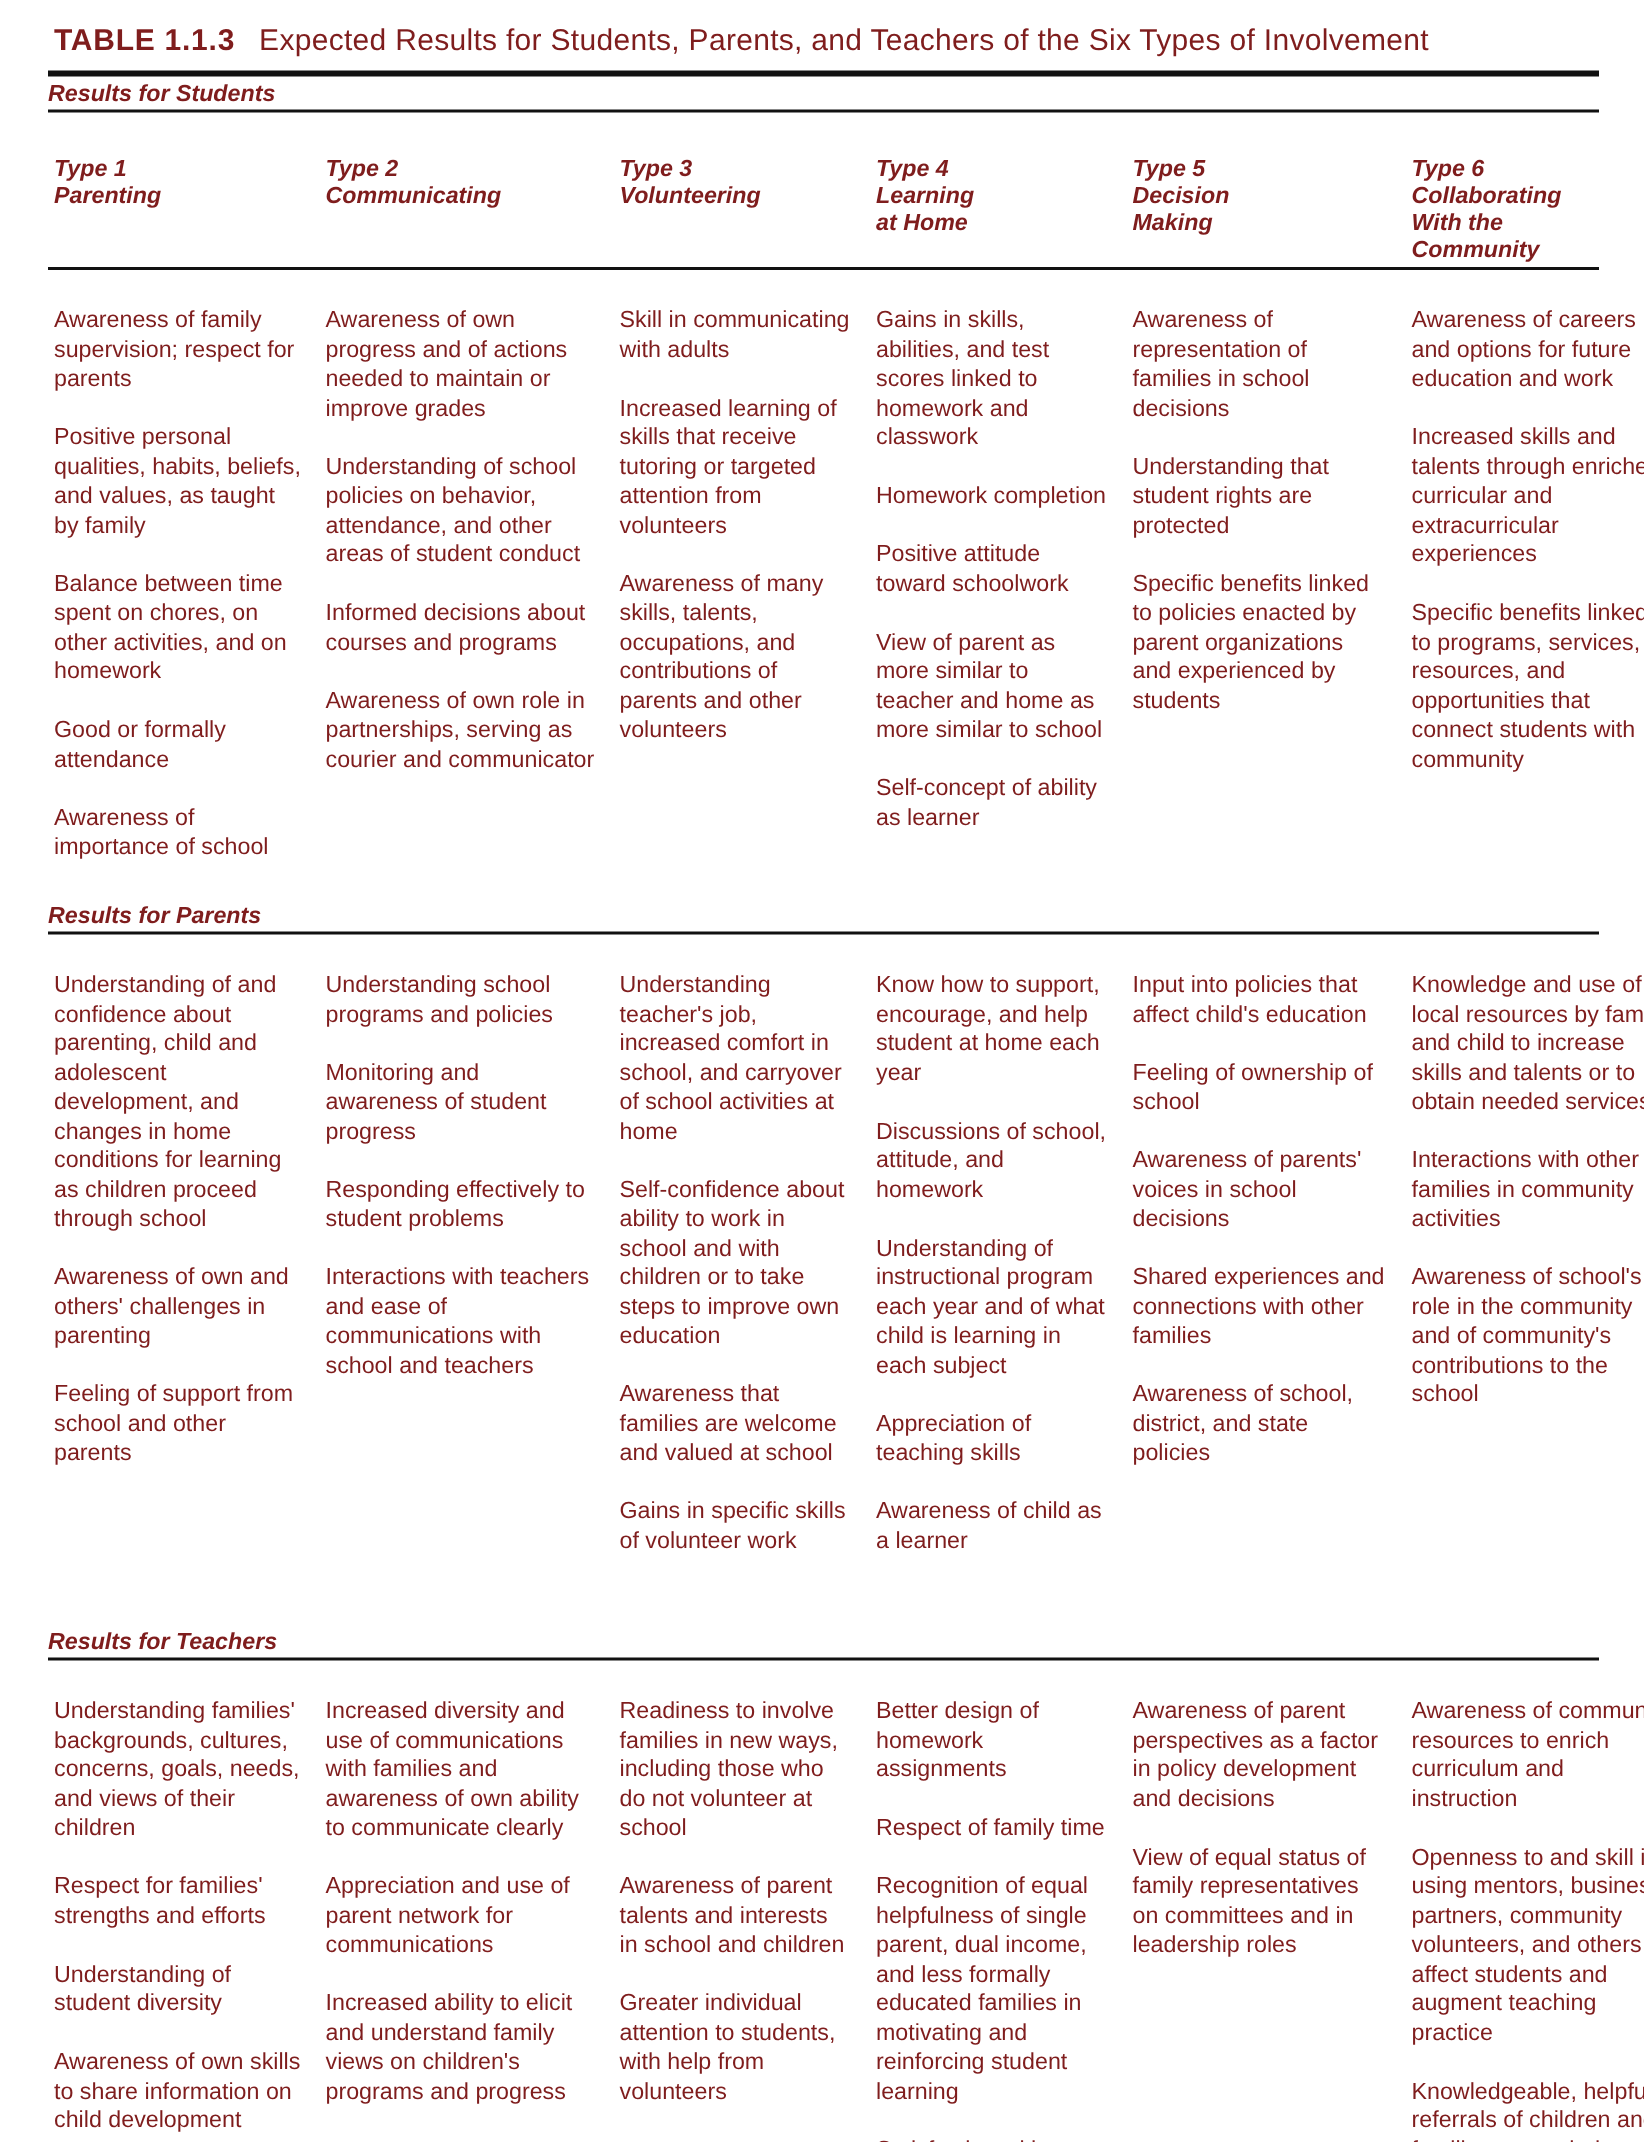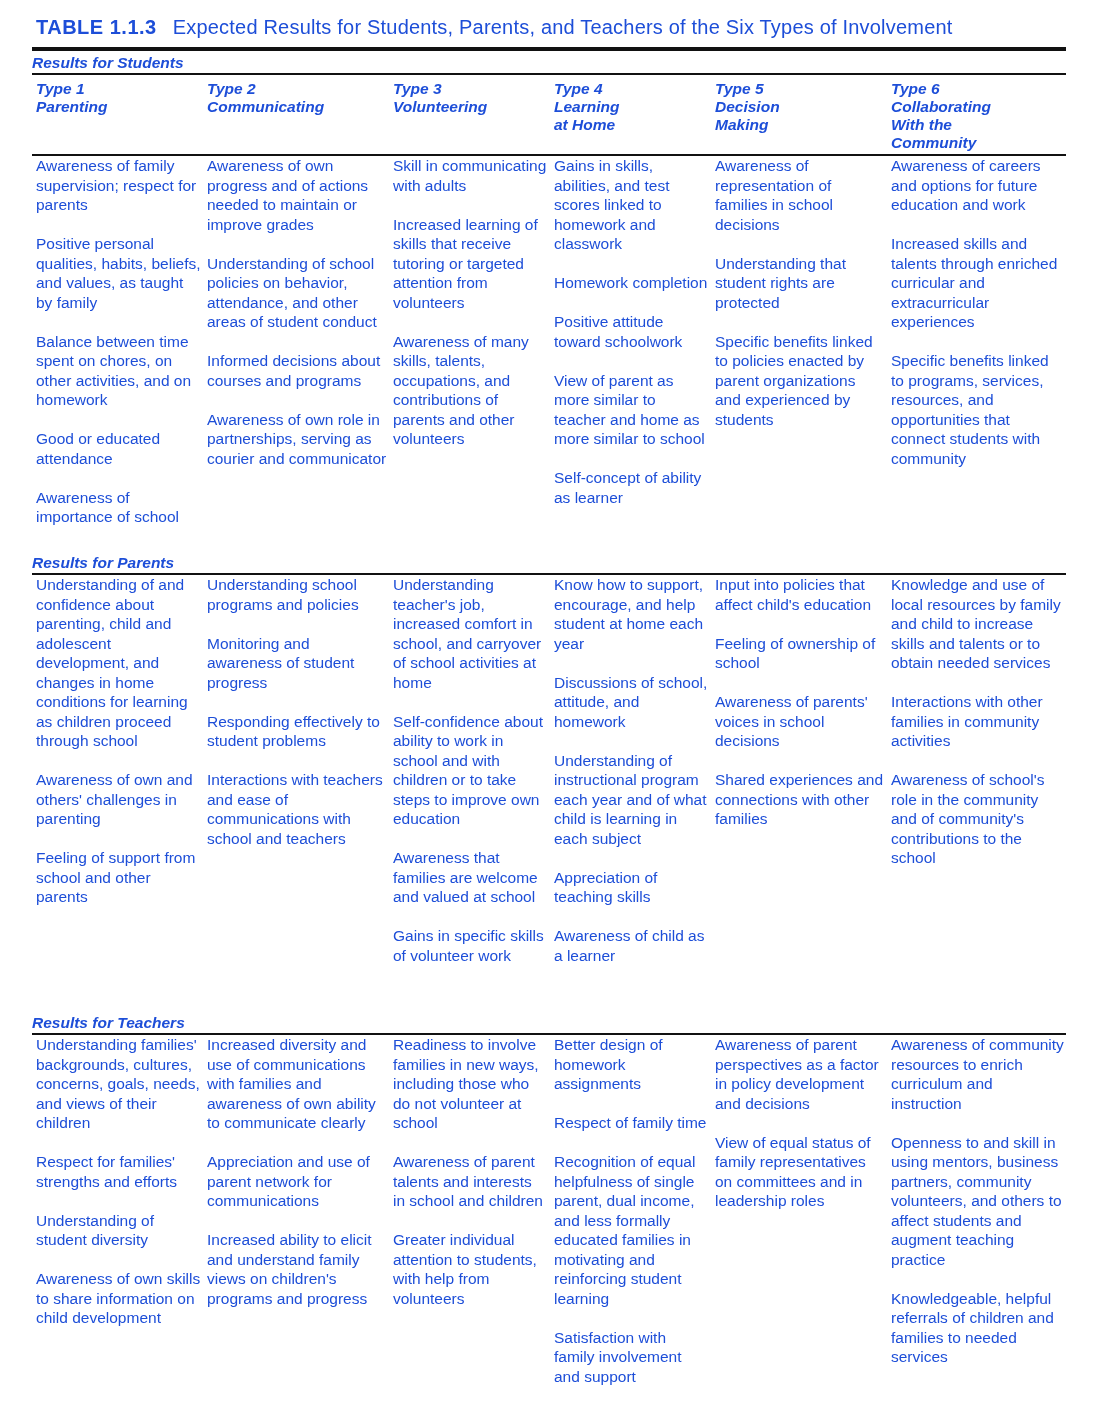--- a/index.html
+++ b/index.html
@@ -5,21 +5,21 @@
   html, body {
     margin: 0;
     padding: 0;
     background: #ffffff;
   }
   .page {
     position: relative;
     width: 1096px;
     height: 1428px;
     background: #ffffff;
-    color: #1d4ed8;
+    color: #7f1d1d;
     font-family: "Liberation Sans", "DejaVu Sans", sans-serif;
     overflow: hidden;
     box-sizing: border-box;
     padding: 14px 30px 0 32px;
   }
   .title-row {
     font-size: 20px;
     line-height: 26px;
     white-space: nowrap;
     padding-left: 4px;
@@ -42,23 +42,24 @@
   .section-heading {
     font-weight: bold;
     font-style: italic;
     font-size: 15.5px;
     line-height: 19px;
     padding: 2px 0 1px 0;
   }
   .grid {
     display: grid;
     grid-template-columns: 165px 180px 155px 155px 170px 174px;
-    column-gap: 6px;
+    column-gap: 16px;
     padding-left: 4px;
     box-sizing: border-box;
+    margin-top: 24px;
   }
   .header-row {
     padding-top: 5px;
     padding-bottom: 2px;
     min-height: 74px;
   }
   .col-header {
     font-weight: bold;
     font-style: italic;
     font-size: 15.5px;
@@ -111,21 +112,21 @@
 With the
 Community</div>
     </div>
   <div class="rule thin"></div>
 
   <div class="grid body students" id="body-0">
       <div class="cell">
         <p class="item">Awareness of family supervision; respect for parents</p>
         <p class="item">Positive personal qualities, habits, beliefs, and values, as taught by family</p>
         <p class="item">Balance between time spent on chores, on other activities, and on homework</p>
-        <p class="item">Good or educated attendance</p>
+        <p class="item">Good or formally attendance</p>
         <p class="item">Awareness of importance of school</p>
       </div>
       <div class="cell">
         <p class="item">Awareness of own progress and of actions needed to maintain or improve grades</p>
         <p class="item">Understanding of school policies on behavior, attendance, and other areas of student conduct</p>
         <p class="item">Informed decisions about courses and programs</p>
         <p class="item">Awareness of own role in partnerships, serving as courier and communicator</p>
       </div>
       <div class="cell">
         <p class="item">Skill in communicating with adults</p>
@@ -177,20 +178,21 @@
         <p class="item">Discussions of school, attitude, and homework</p>
         <p class="item">Understanding of instructional program each year and of what child is learning in each subject</p>
         <p class="item">Appreciation of teaching skills</p>
         <p class="item">Awareness of child as a learner</p>
       </div>
       <div class="cell">
         <p class="item">Input into policies that affect child's education</p>
         <p class="item">Feeling of ownership of school</p>
         <p class="item">Awareness of parents' voices in school decisions</p>
         <p class="item">Shared experiences and connections with other families</p>
+        <p class="item">Awareness of school, district, and state policies</p>
       </div>
       <div class="cell">
         <p class="item">Knowledge and use of local resources by family and child to increase skills and talents or to obtain needed services</p>
         <p class="item">Interactions with other families in community activities</p>
         <p class="item">Awareness of school's role in the community and of community's contributions to the school</p>
       </div>
     </div>
 
   <div class="section-heading">Results for Teachers</div>
   <div class="rule thin"></div>

